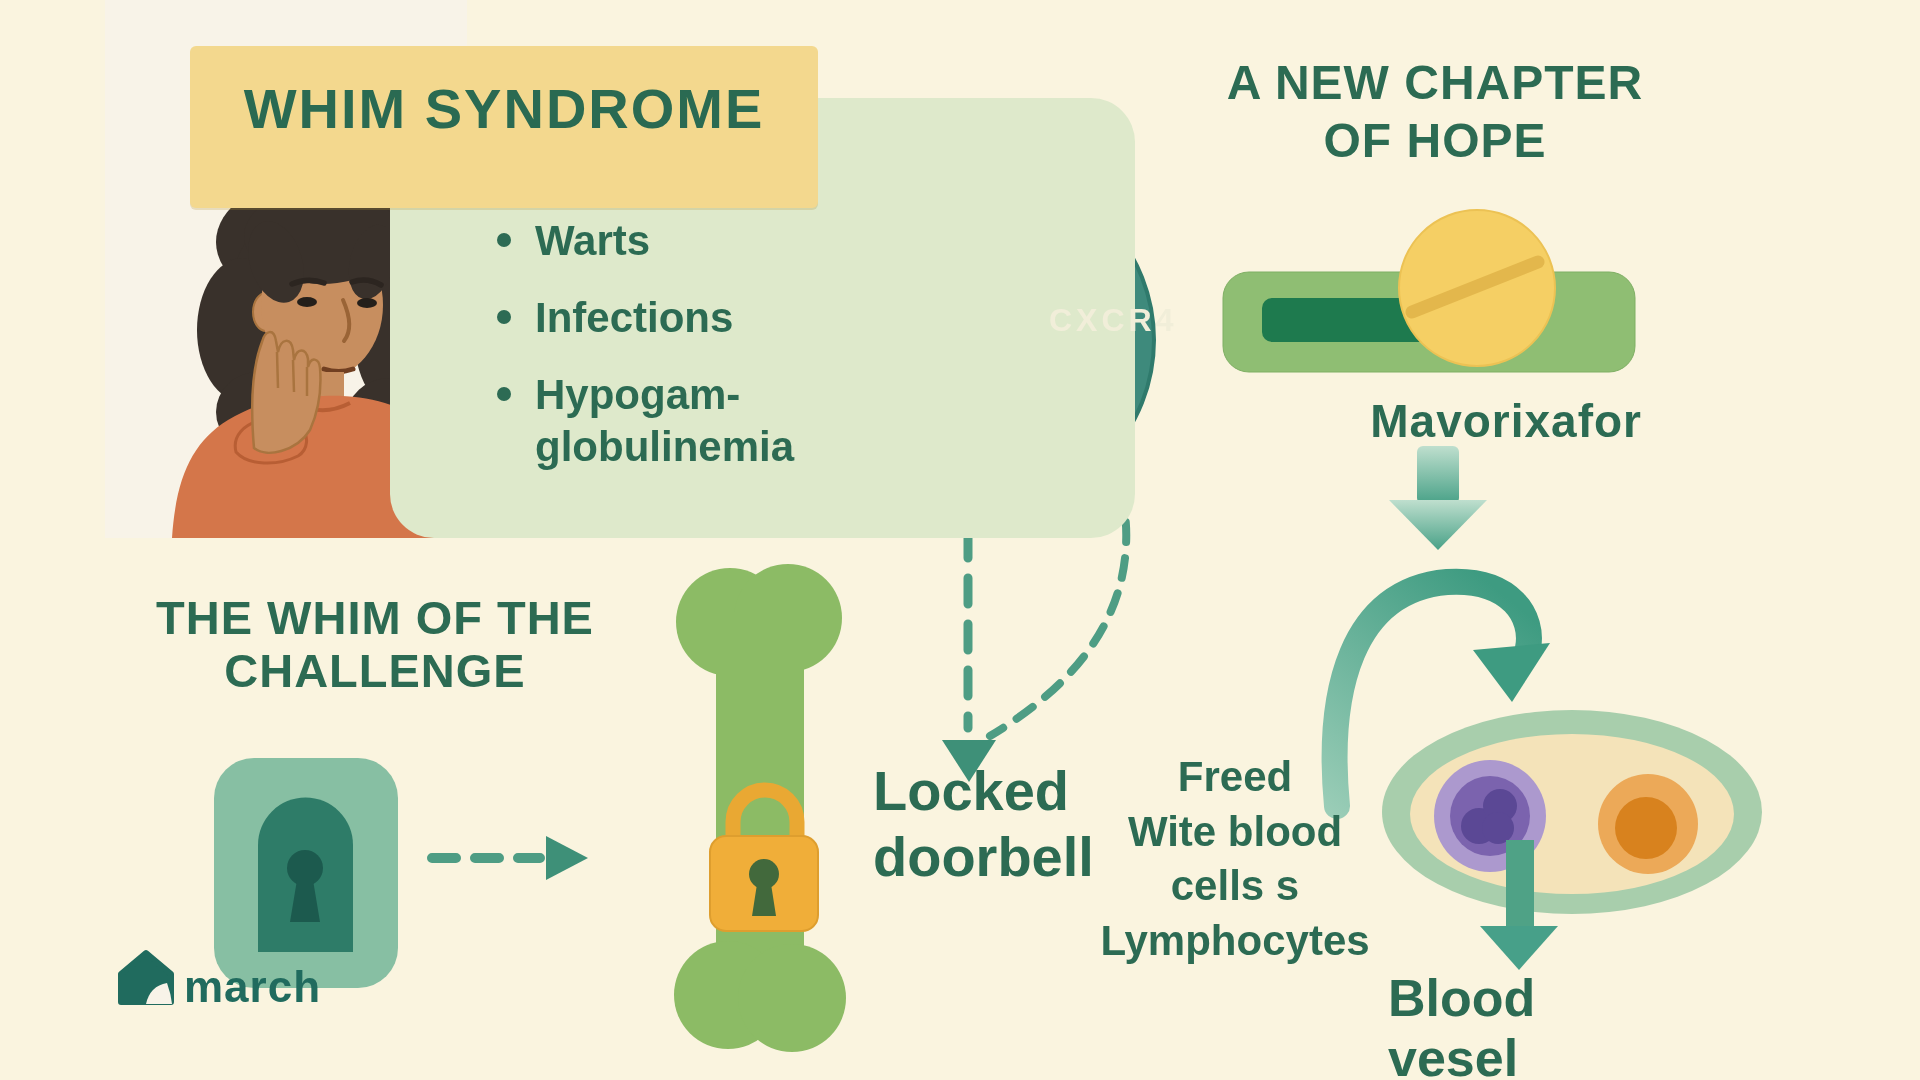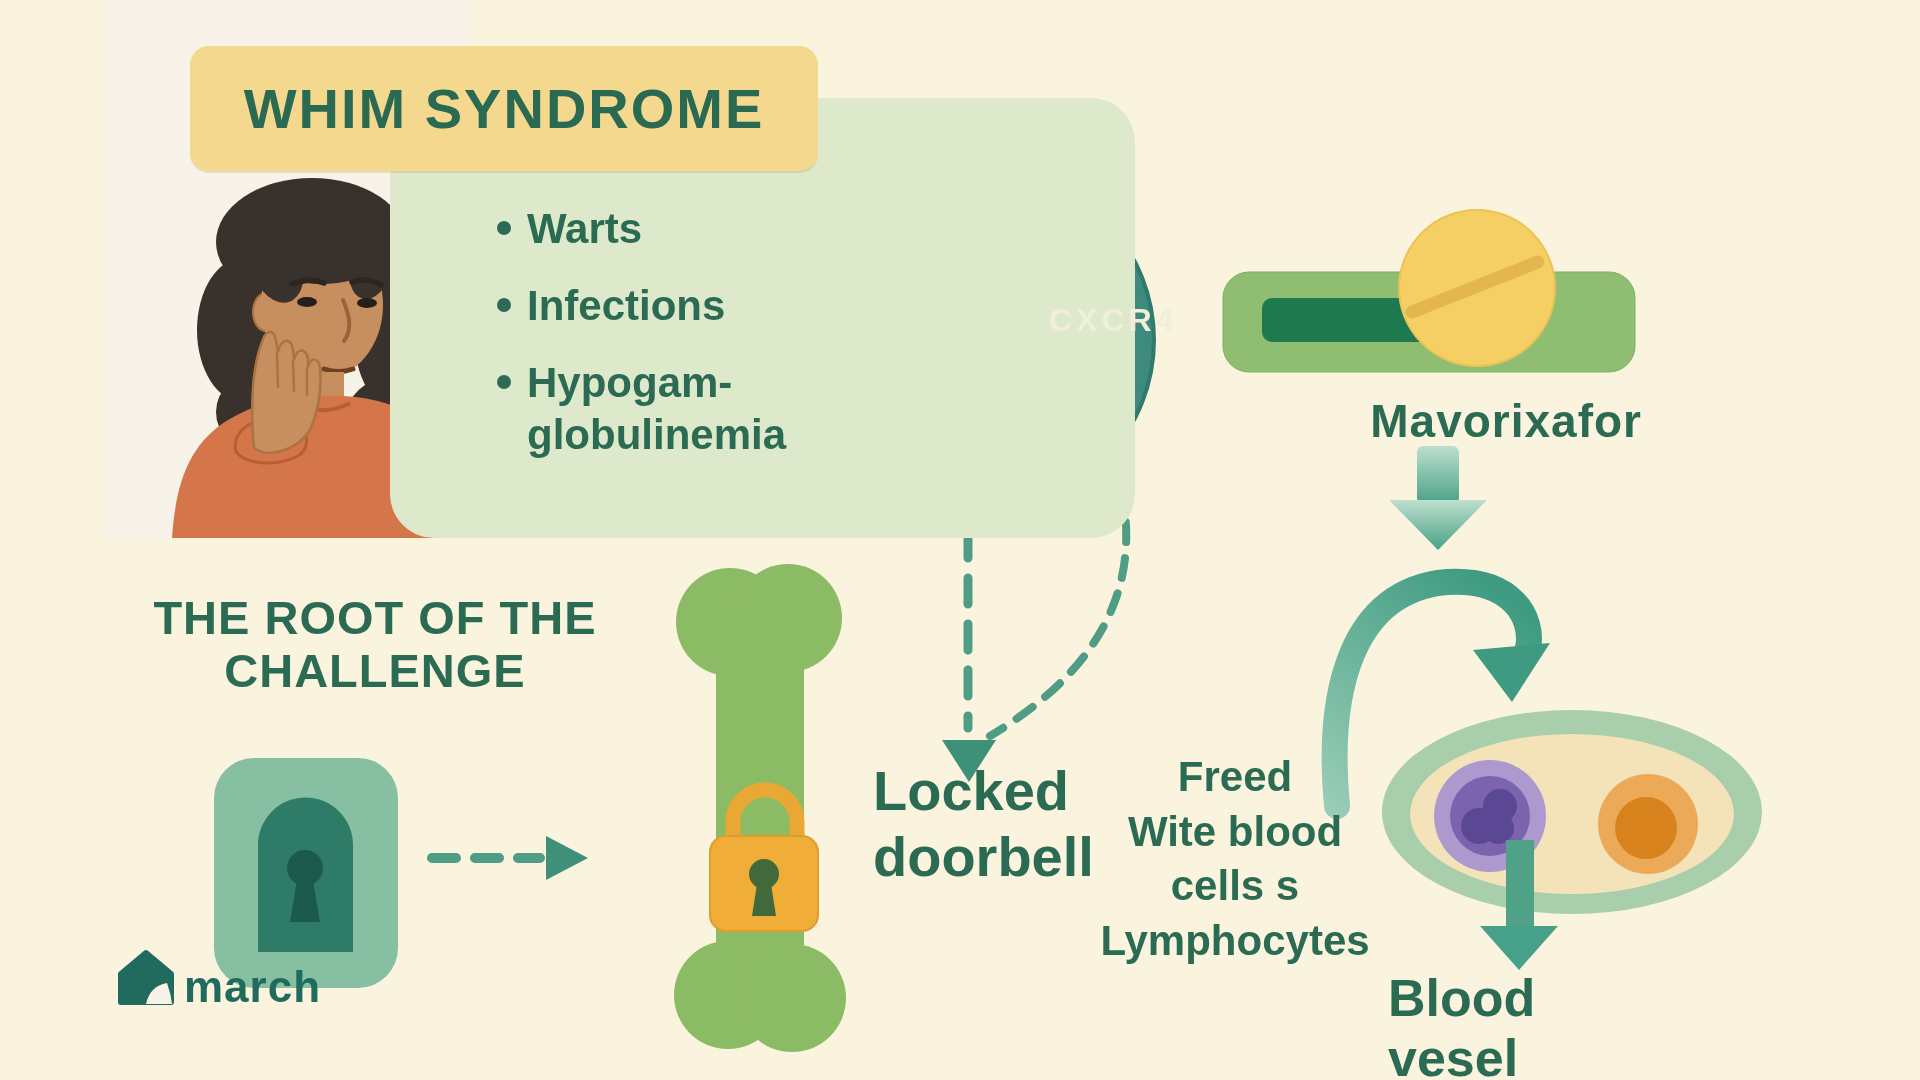--- a/index.html
+++ b/index.html
@@ -1,28 +1,28 @@
 <!DOCTYPE html>
 <html><head>
 <meta charset="utf-8">
 <style>
   html,body{margin:0;padding:0;background:#FAF4DF;}
   #stage{position:relative;width:1920px;height:1080px;background:#FAF4DF;overflow:hidden;
          font-family:"Liberation Sans",sans-serif;}
   .layer{position:absolute;left:0;top:0;}
   .txt{position:absolute;color:#2C6B53;font-weight:700;white-space:pre-line;
        font-family:"Liberation Sans",sans-serif;}
-  .banner{position:absolute;left:190px;top:46px;width:628px;height:125px;
-          background:#F3D88E;border-radius:19px;box-shadow:0 2px 0 rgba(180,150,60,.25);}
+  .banner{position:absolute;left:190px;top:46px;width:628px;height:162px;
+          background:#F3D88E;border-radius:6px;box-shadow:0 2px 0 rgba(180,150,60,.25);}
   .banner .txt{position:static;display:block;text-align:center;line-height:126px;
                font-size:56px;letter-spacing:2px;color:#2A6A52;}
   .panel{position:absolute;left:390px;top:98px;width:745px;height:440px;
          background:#DEE9CB;border-radius:44px;}
   .symptoms{position:absolute;left:497px;top:203px;}
-  .symptom-row{display:flex;align-items:flex-start;gap:16px;margin-bottom:26px;}
+  .symptom-row{display:flex;align-items:flex-start;gap:24px;margin-bottom:26px;margin-top:12px;}
   .dot{width:14px;height:14px;border-radius:50%;background:#2D6B54;margin-top:18px;flex:0 0 auto;}
   .symptom-label{font-size:42px;line-height:1.22;color:#2C6B53;font-weight:700;white-space:pre-line;}
   .gene{left:1049px;top:302px;font-size:32px;letter-spacing:4px;color:#F1EED9;}
   .root-heading{left:140px;top:592px;width:470px;text-align:center;font-size:47px;line-height:1.12;letter-spacing:1px;}
   .locked{left:873px;top:758px;font-size:56px;line-height:1.18;}
   .hope-heading{left:1170px;top:54px;width:530px;text-align:center;font-size:48px;line-height:1.2;letter-spacing:1px;}
   .drug{left:1230px;top:394px;width:412px;text-align:right;font-size:46px;letter-spacing:1px;}
   .freed{left:1082px;top:750px;width:306px;text-align:center;font-size:42px;line-height:1.3;}
   .vessel-label{left:1388px;top:968px;width:290px;font-size:52px;}
   .logo-text{left:184px;top:962px;font-size:44px;letter-spacing:1px;color:#206B5E;}
@@ -203,26 +203,28 @@
     </div>
     <div class="symptom-row">
       <span class="dot"></span>
       <span class="symptom-label">Hypogam-
 globulinemia</span>
     </div>
   </div>
 
   <div class="txt gene">CXCR4</div>
 
-  <div class="txt root-heading">THE ROOT OF THE
+  <div class="txt root-heading">THE WHIM OF THE
 CHALLENGE</div>
 
   <div class="txt locked">Locked
 doorbell</div>
 
+  <div class="txt hope-heading">A NEW CHAPTER
+OF HOPE</div>
 
   <div class="txt drug">Mavorixafor</div>
 
   <div class="txt freed">Freed
 Wite blood
 cells s
 Lymphocytes</div>
 
   <div class="txt vessel-label">Blood vesel</div>
 

